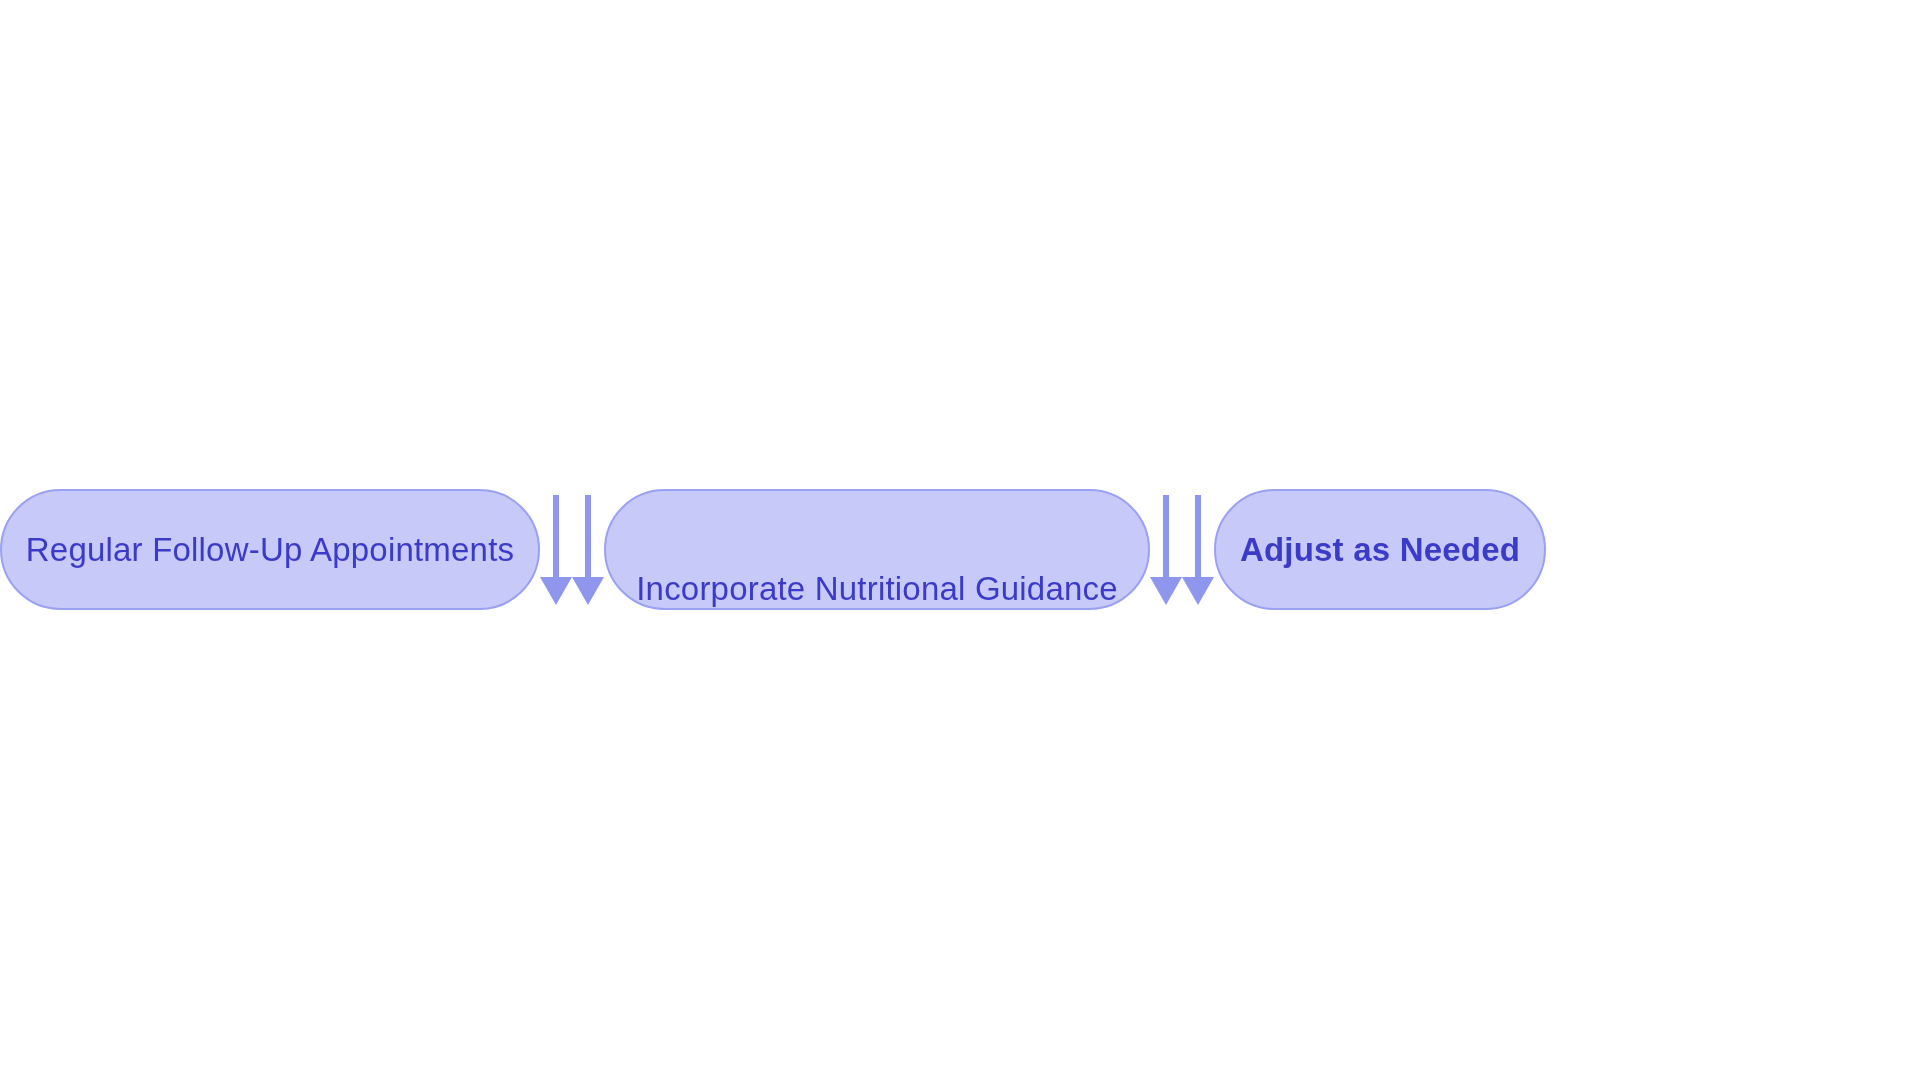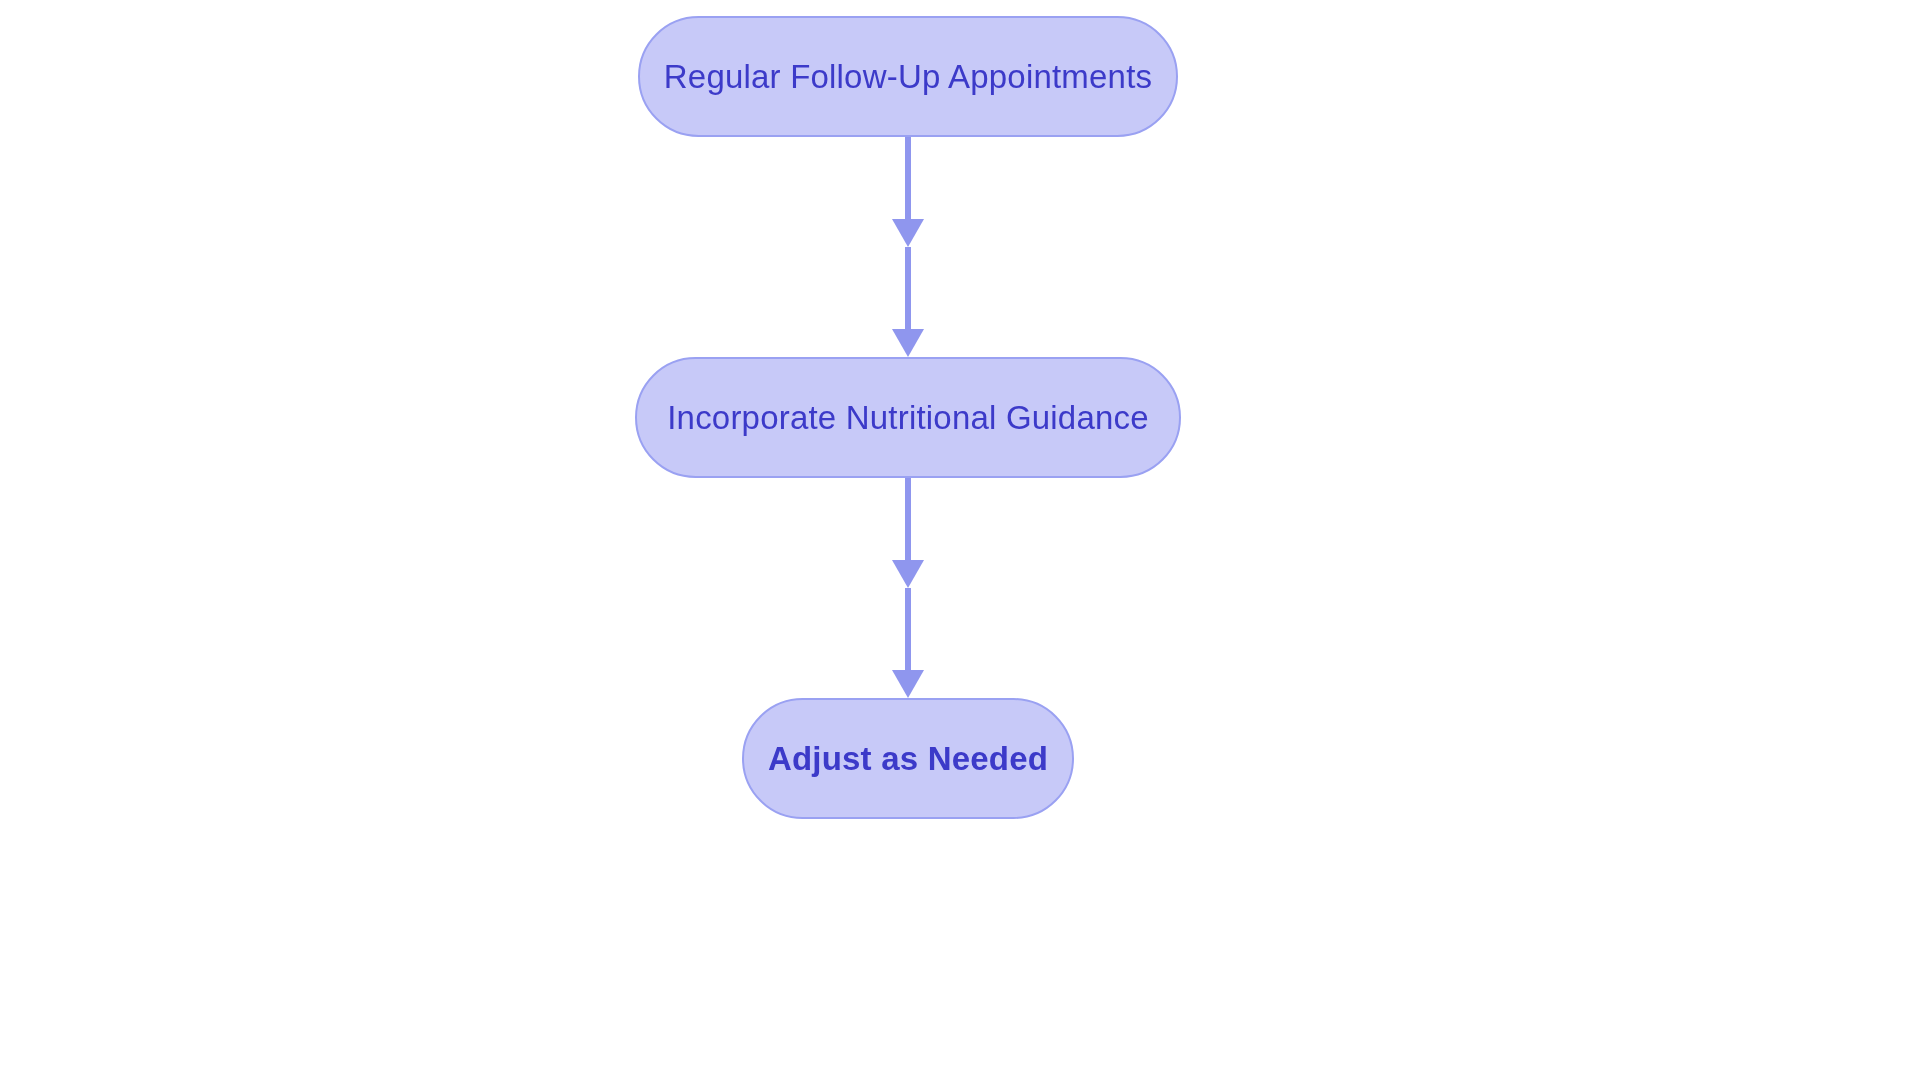--- a/index.html
+++ b/index.html
@@ -14,42 +14,42 @@
     width: 1920px;
     height: 1083px;
     background: var(--bg);
     overflow: hidden;
     font-family: "Liberation Sans", "DejaVu Sans", sans-serif;
   }
   .flowchart {
     width: 1816px;
     height: 1083px;
     display: flex;
-    flex-direction: column;
+    flex-direction: row;
     align-items: center;
     padding-top: 16px;
   }
   .node {
     height: 121px;
     border-radius: 61px;
     background: var(--node-fill);
     border: 2px solid var(--node-border);
     color: var(--node-text);
     display: flex;
     align-items: center;
     justify-content: center;
     font-size: 33px;
     font-weight: 400;
     letter-spacing: 0.2px;
     white-space: nowrap;
     flex: 0 0 auto;
   }
   .node.n1 { width: 540px; }
   .node.n2 { width: 358px; }
-  .node.n3 { width: 546px; }
+  .node.n3 { width: 546px; align-items: flex-end; }
   .node.n4 { width: 245px; }
   .node.n5 { width: 332px; font-weight: bold; }
   .arrow {
     height: 110px;
     flex: 0 0 auto;
     display: flex;
     flex-direction: column;
     align-items: center;
   }
   .arrow-line {

